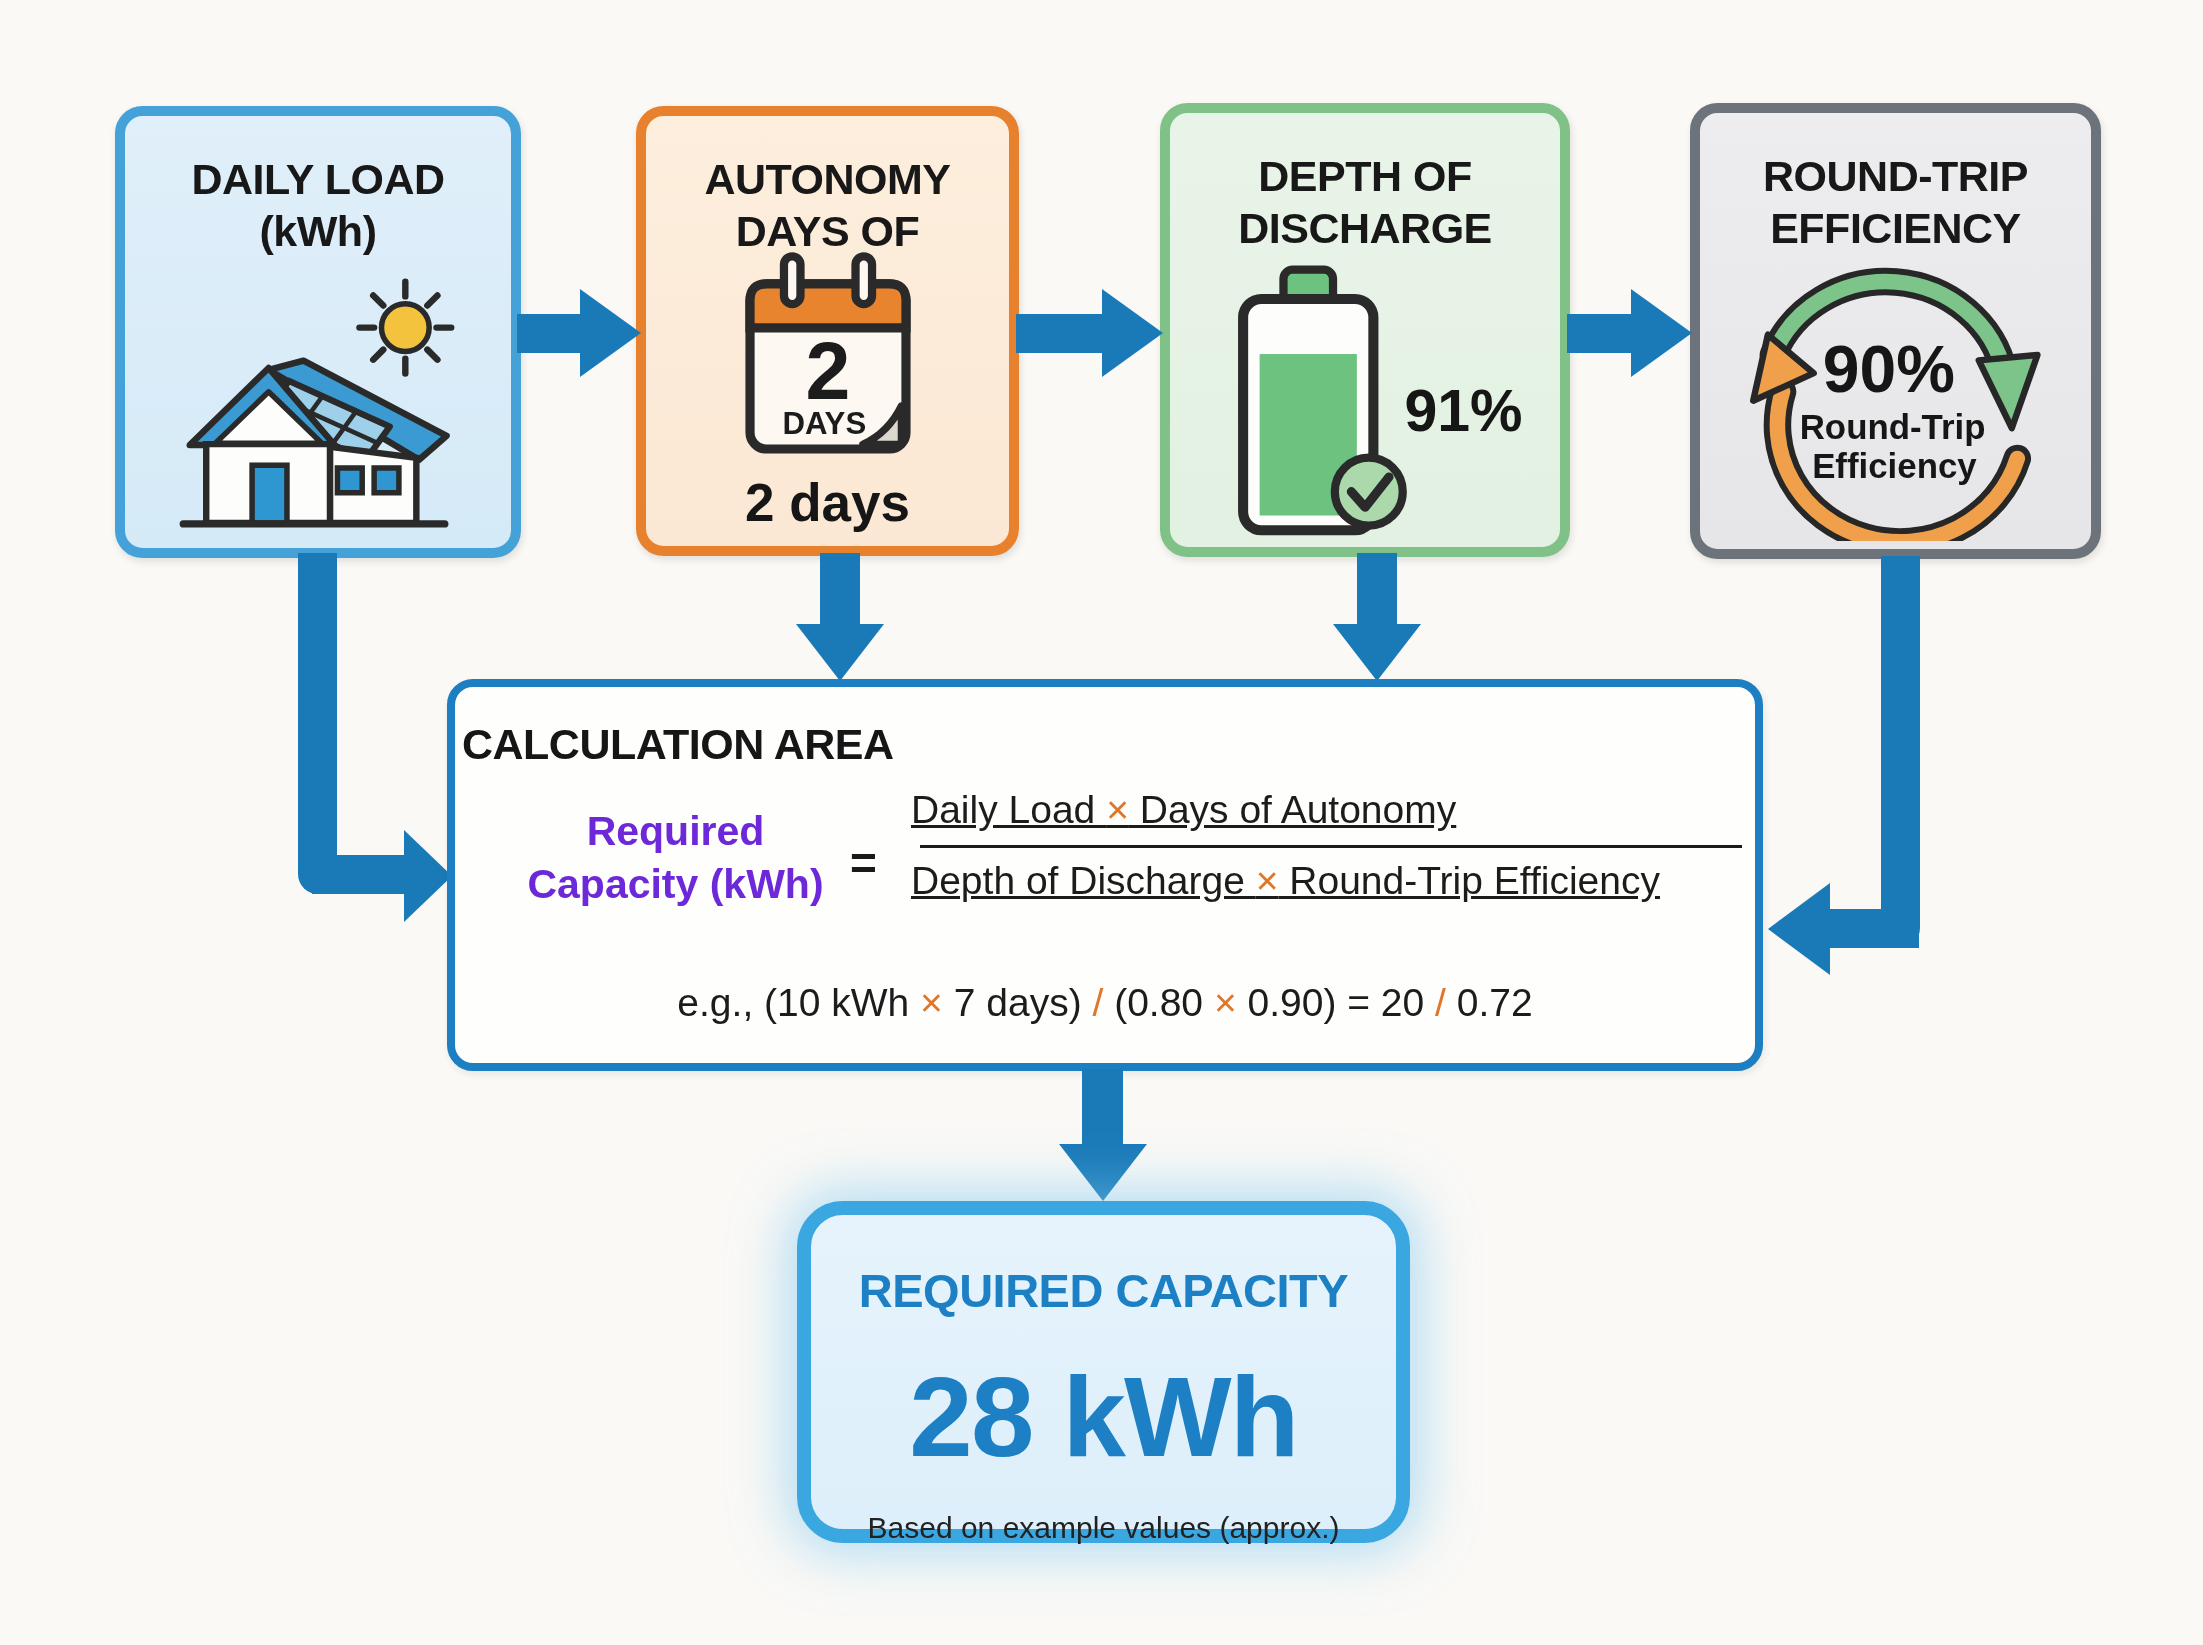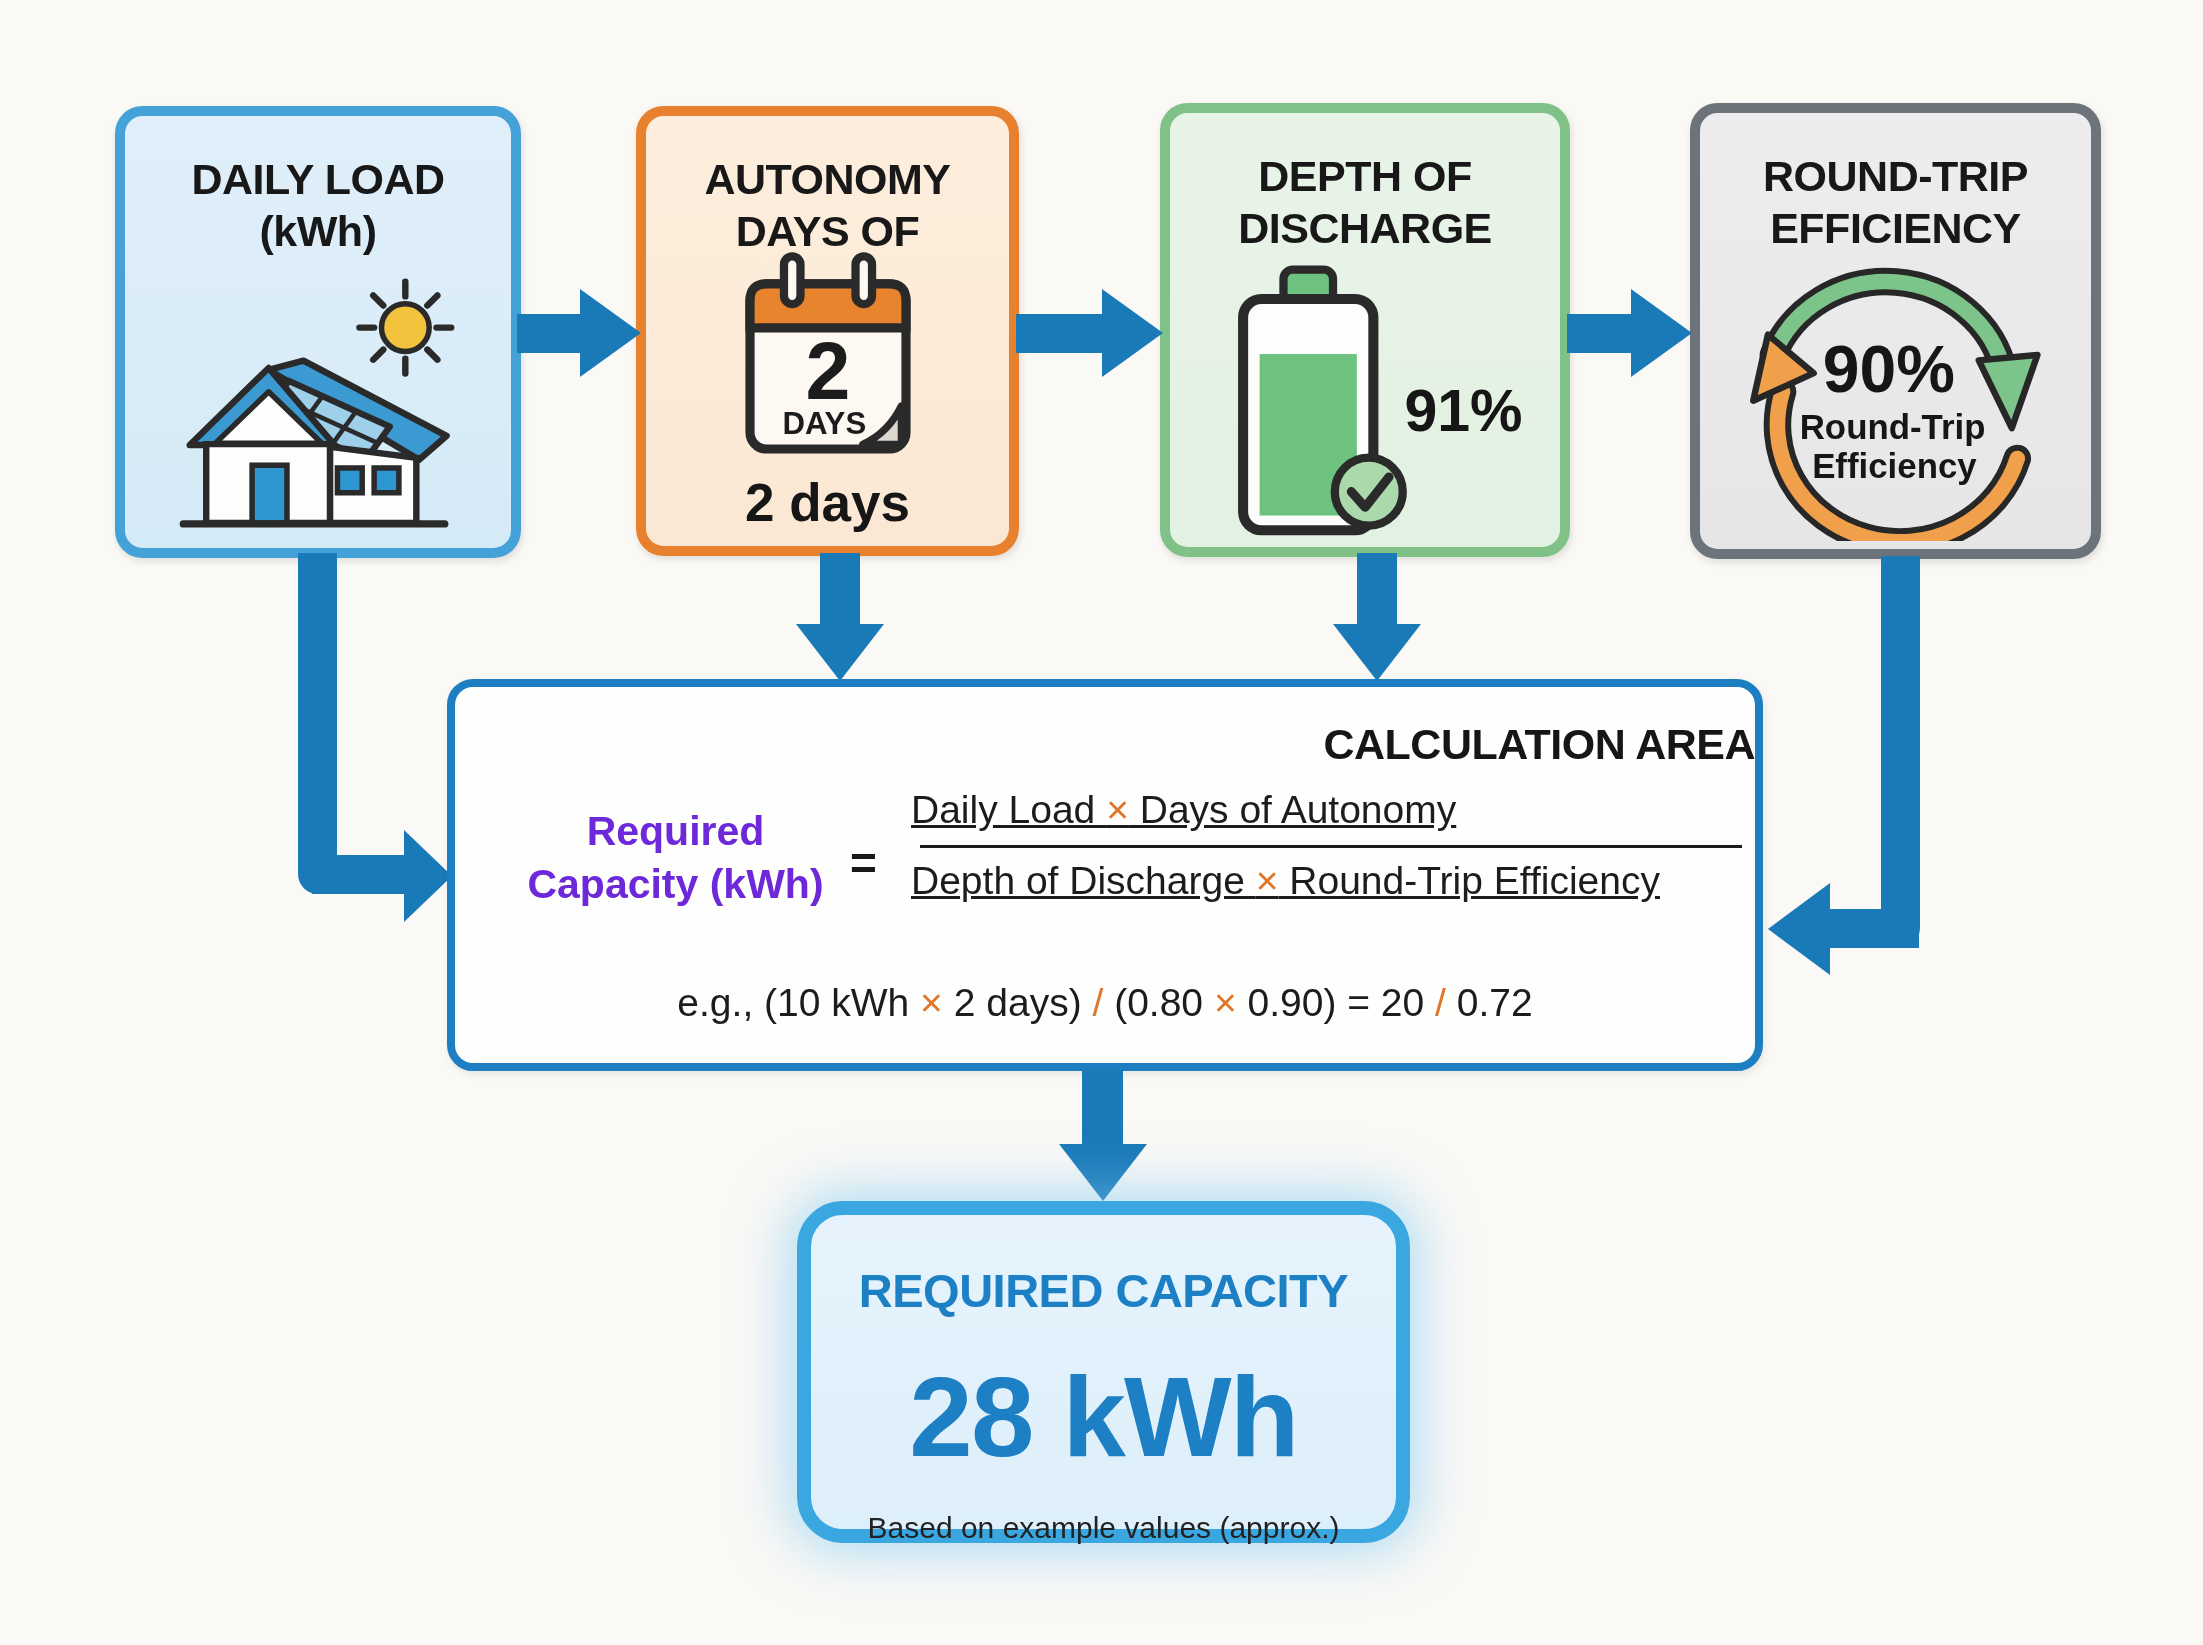--- a/index.html
+++ b/index.html
@@ -24,22 +24,22 @@
   .ar{position:absolute;background:#1a7ab8;}
   .ahead{position:absolute;width:0;height:0;}
   .ahead.right{border-top:44px solid transparent;border-bottom:44px solid transparent;border-left:61px solid #1a7ab8;}
   .ahead.down{border-left:44px solid transparent;border-right:44px solid transparent;border-top:57px solid #1a7ab8;}
   .ahead.left{border-top:46px solid transparent;border-bottom:46px solid transparent;border-right:62px solid #1a7ab8;}
 
   
   .calc{position:absolute;left:447px;top:679px;width:1316px;height:392px;box-sizing:border-box;
         border:8.3px solid #1d7ec1;border-radius:26px;background:#fefefc;
         box-shadow:1.8px 3.7px 7.3px rgba(0,0,0,0.07);}
-  .calc-title{position:absolute;top:33px;left:0;width:100%;text-align:right;
-        font-weight:bold;font-size:43px;color:#161616;letter-spacing:-0.5px;}
+  .calc-title{position:absolute;top:33px;left:0;width:100%;text-align:left;
+        font-weight:bold;font-size:43px;color:#161616;letter-spacing:-0.5px;padding-left:7px;}
   .calc-lhs{position:absolute;left:55px;top:118px;width:331px;text-align:center;
         font-weight:bold;font-size:41px;line-height:1.3;color:#6d28d9;}
   .calc-eq{position:absolute;left:395px;top:149px;font-weight:bold;font-size:46px;color:#191919;}
   .frac{position:absolute;left:456px;top:101px;width:840px;color:#1c1c1c;text-decoration:underline;}
   .frac .num,.frac .den{font-size:39px;}
   .frac .bar{border:none;border-top:3.7px solid #1b1b1b;margin:13px 9.2px 11px 9.2px;}
   .accent{color:#e0762a;}
   .calc-example{position:absolute;top:294px;left:0;width:100%;text-align:center;
         font-size:39px;color:#1c1c1c;}
 
@@ -205,21 +205,21 @@
     <div class="frac">
       <div class="num">
         <span>Daily Load </span><span class="accent">×</span><span> Days of Autonomy</span>
       </div>
       <hr class="bar">
       <div class="den">
         <span>Depth of Discharge </span><span class="accent">×</span><span> Round-Trip Efficiency</span>
       </div>
     </div>
     <div class="calc-example">
-      <span>e.g., (10 kWh </span><span class="accent">×</span><span> 2 days) </span><span class="accent">/</span><span> (0.80 </span><span class="accent">×</span><span> 0.90) = 20 </span><span class="accent">/</span><span> 0.72</span>
+      <span>e.g., (10 kWh </span><span class="accent">×</span><span> 7 days) </span><span class="accent">/</span><span> (0.80 </span><span class="accent">×</span><span> 0.90) = 20 </span><span class="accent">/</span><span> 0.72</span>
     </div>
   </div>
 
   <div>
     <div class="ar" style="left:1082px;top:1069px;width:41px;height:75px;"></div>
     <div class="ahead down" style="left:1059px;top:1144px;"></div>
   </div>
 
   <div class="result">
     <div class="rtitle">REQUIRED CAPACITY</div>

